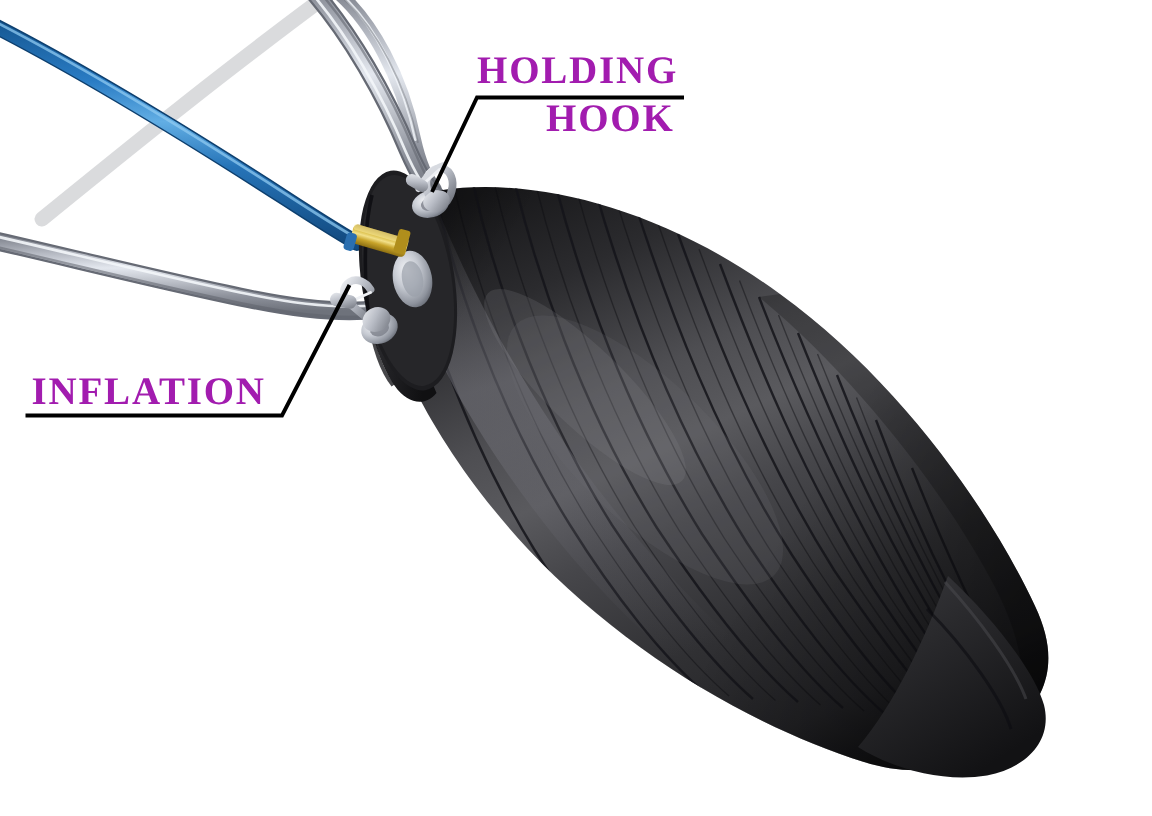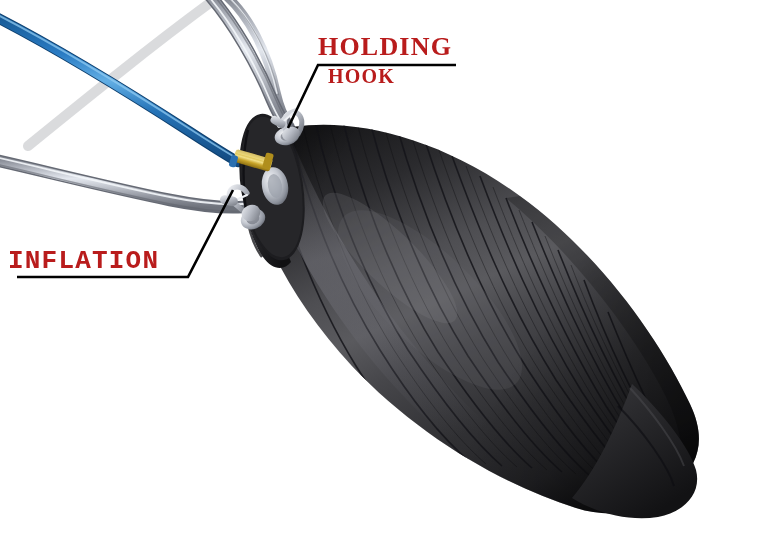--- a/index.html
+++ b/index.html
@@ -21,44 +21,43 @@
   #scene {
     position: absolute;
     inset: 0;
     width: 768px;
     height: 544px;
   }
   .callout-text {
     position: absolute;
     font-family: "Liberation Serif", serif;
     font-weight: bold;
-    color: #b91c1c;
+    color: #a21caf;
     letter-spacing: 0.5px;
     white-space: nowrap;
     line-height: 1;
     -webkit-font-smoothing: antialiased;
   }
   #holding-line1 {
     left: 318px;
     top: 34px;
     font-size: 26px;
     letter-spacing: 1.2px;
   }
   #holding-line2 {
-    left: 328px;
+    left: 364px;
     top: 66px;
-    font-size: 20px;
+    font-size: 26px;
     letter-spacing: 1.2px;
   }
   #inflation-line1 {
-    left: 8px;
+    left: 21px;
     top: 248px;
     font-size: 26px;
     letter-spacing: 1.2px;
-    font-family: Liberation Mono, monospace;
   }
   #inflation-line2 {
     left: 56px;
     top: 280px;
     font-size: 26px;
     letter-spacing: 1.2px;
   }
 </style>
 </head>
 <body>

